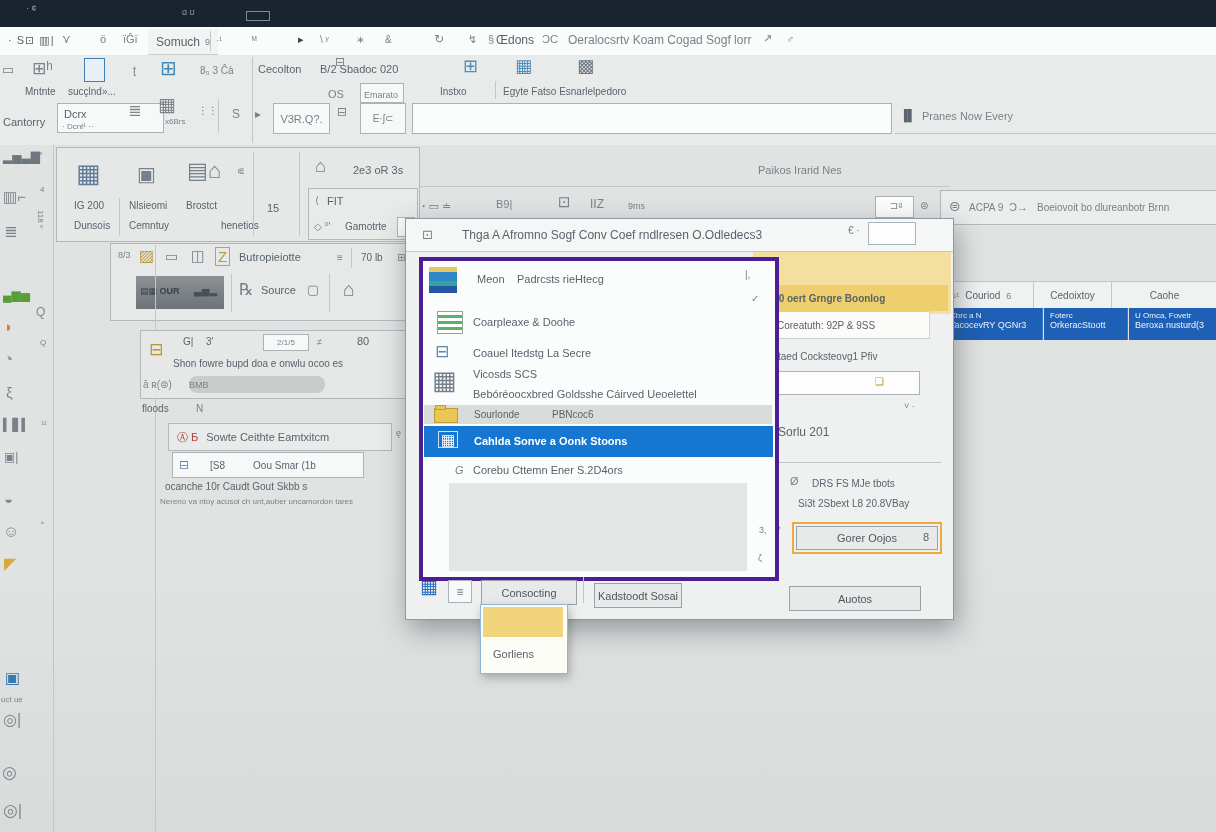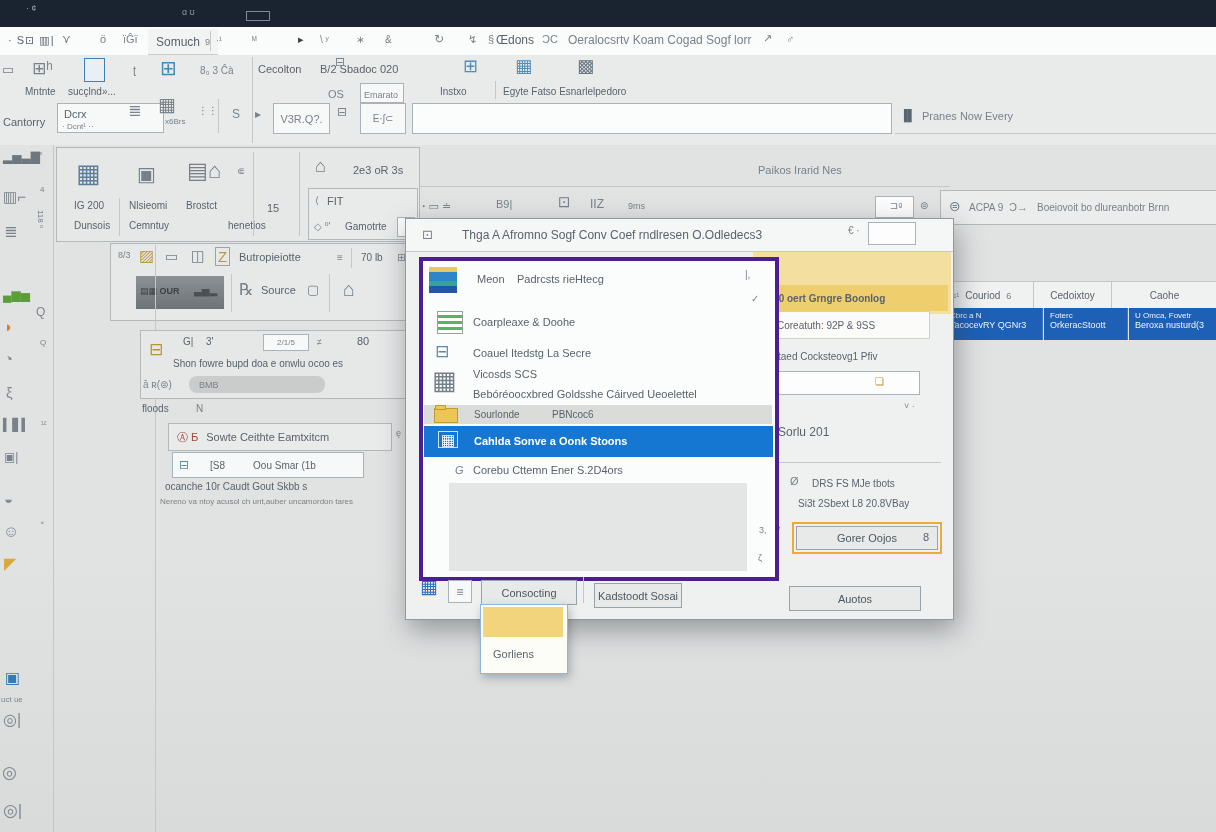--- a/index.html
+++ b/index.html
@@ -158,21 +158,21 @@
   <div class="abs box" style="left:56px;top:147px;width:362px;height:93px;background:#e6e8e8;">
     <span class="abs" style="left:19px;top:10px;font-size:26px;color:#5f7d9b;">▦</span>
     <span class="abs t10 gd" style="left:17px;top:52px;">IG 200</span>
     <span class="abs t10 gd" style="left:17px;top:72px;">Dunsois</span>
     <div class="abs vline" style="left:62px;top:50px;height:38px;"></div>
     <span class="abs" style="left:80px;top:14px;font-size:20px;color:#76808a;">▣</span>
     <span class="abs t10 gd" style="left:72px;top:52px;">Nlsieomi</span>
     <span class="abs t10 gd" style="left:72px;top:72px;">Cemntuy</span>
     <span class="abs" style="left:130px;top:10px;font-size:22px;color:#76808a;">▤⌂</span>
     <span class="abs t10 gd" style="left:129px;top:52px;">Brostct</span>
-    <span class="abs t10 gd" style="left:131px;top:72px;padding-left:40px;">henetios</span>
+    <span class="abs t10 gd" style="left:124px;top:72px;padding-left:40px;">henetios</span>
     <span class="abs t9 g" style="left:180px;top:18px;">⋐</span>
     <div class="abs vline" style="left:196px;top:4px;height:84px;"></div>
     <span class="abs t11 gd" style="left:210px;top:54px;">15</span>
     <div class="abs vline" style="left:242px;top:4px;height:84px;"></div>
     <span class="abs" style="left:258px;top:8px;font-size:18px;color:#76808a;">⌂</span>
     <span class="abs t11 gd" style="left:296px;top:16px;">2e3 oR 3s</span>
     <div class="abs box" style="left:251px;top:40px;width:108px;height:50px;background:#e9ebeb;">
       <span class="abs t10 g" style="left:6px;top:6px;">⟨</span>
       <span class="abs t11 gd" style="left:18px;top:6px;">FIT</span>
       <span class="abs t10 g" style="left:5px;top:32px;">◇ ⁰'</span>
@@ -252,21 +252,21 @@
     <span class="abs t10 gd" style="left:65px;top:5px;">3'</span>
     <div class="abs wbox" style="left:122px;top:3px;width:44px;height:15px;display:flex;align-items:center;justify-content:center;">
       <span class="t8 g">2/1/5</span>
     </div>
     <span class="abs t9 g" style="left:176px;top:6px;">≠</span>
     <span class="abs t11 gd" style="left:216px;top:4px;">80</span>
     <span class="abs" style="left:8px;top:8px;font-size:17px;color:#b9952e;">⊟</span>
     <span class="abs t10 gd" style="left:32px;top:27px;">Shon fowre bupd doa e onwlu ocoo es</span>
     <span class="abs t10 g" style="left:2px;top:48px;">ā ʀ(⊜)</span>
     <div class="abs" style="left:48px;top:45px;width:136px;height:17px;background:#c9cccb;border-radius:8px;display:flex;align-items:center;">
-      <span class="t9 g" style="padding-left:10px;">BMB</span>
+      <span class="t9 g" style="">BMB</span>
     </div>
   </div>
   <span class="abs t10 gd" style="left:142px;top:403px;">floods</span>
   <span class="abs t10 g" style="left:196px;top:403px;">N</span>
   <div class="abs box" style="left:168px;top:423px;width:222px;height:26px;background:#e9ebeb;display:flex;align-items:center;">
     <span class="t11" style="padding-left:8px;color:#a8433a;">Ⓐ Ƃ</span>
     <span class="t11 gd" style="padding-left:8px;">Sowte Ceithte Eamtxitcm</span>
   </div>
   <span class="abs t9 g" style="left:396px;top:428px;">ę</span>
   <div class="abs wbox" style="left:172px;top:452px;width:190px;height:24px;display:flex;align-items:center;">

